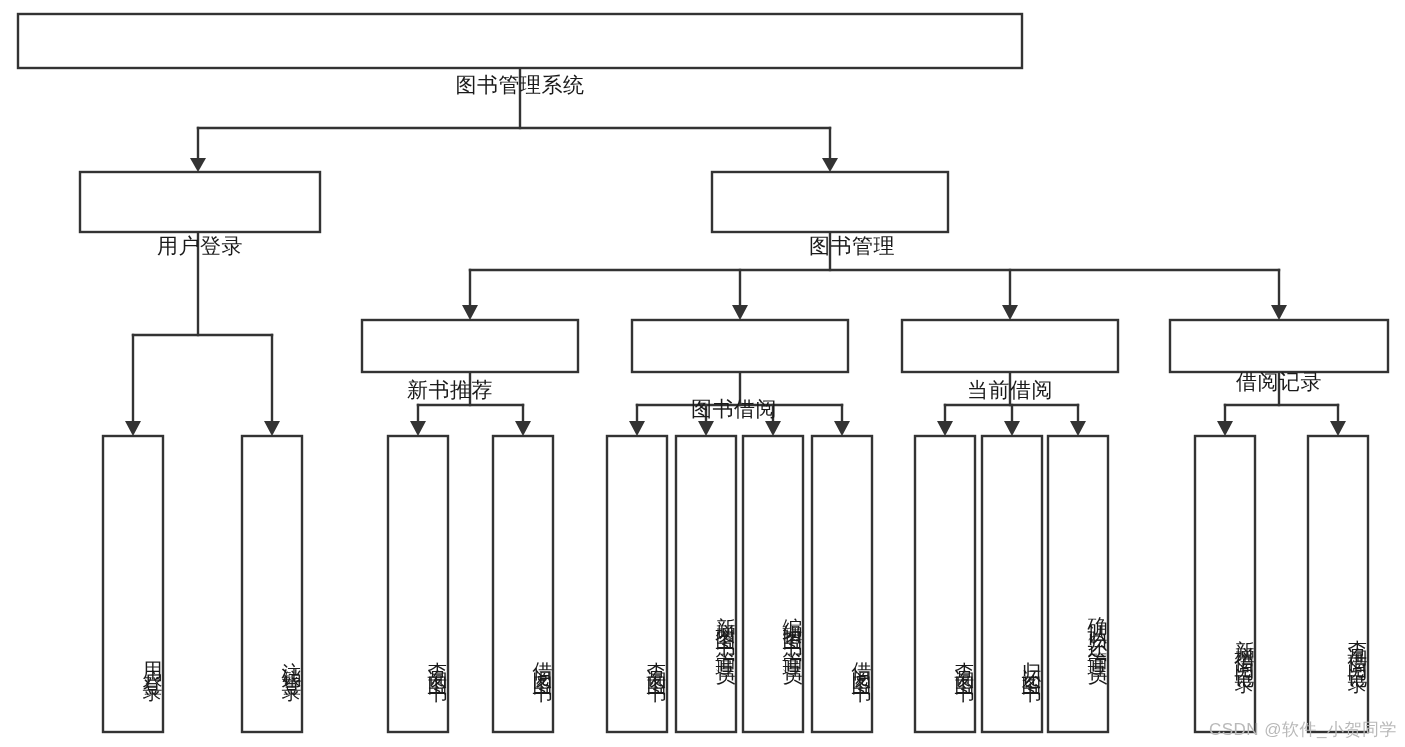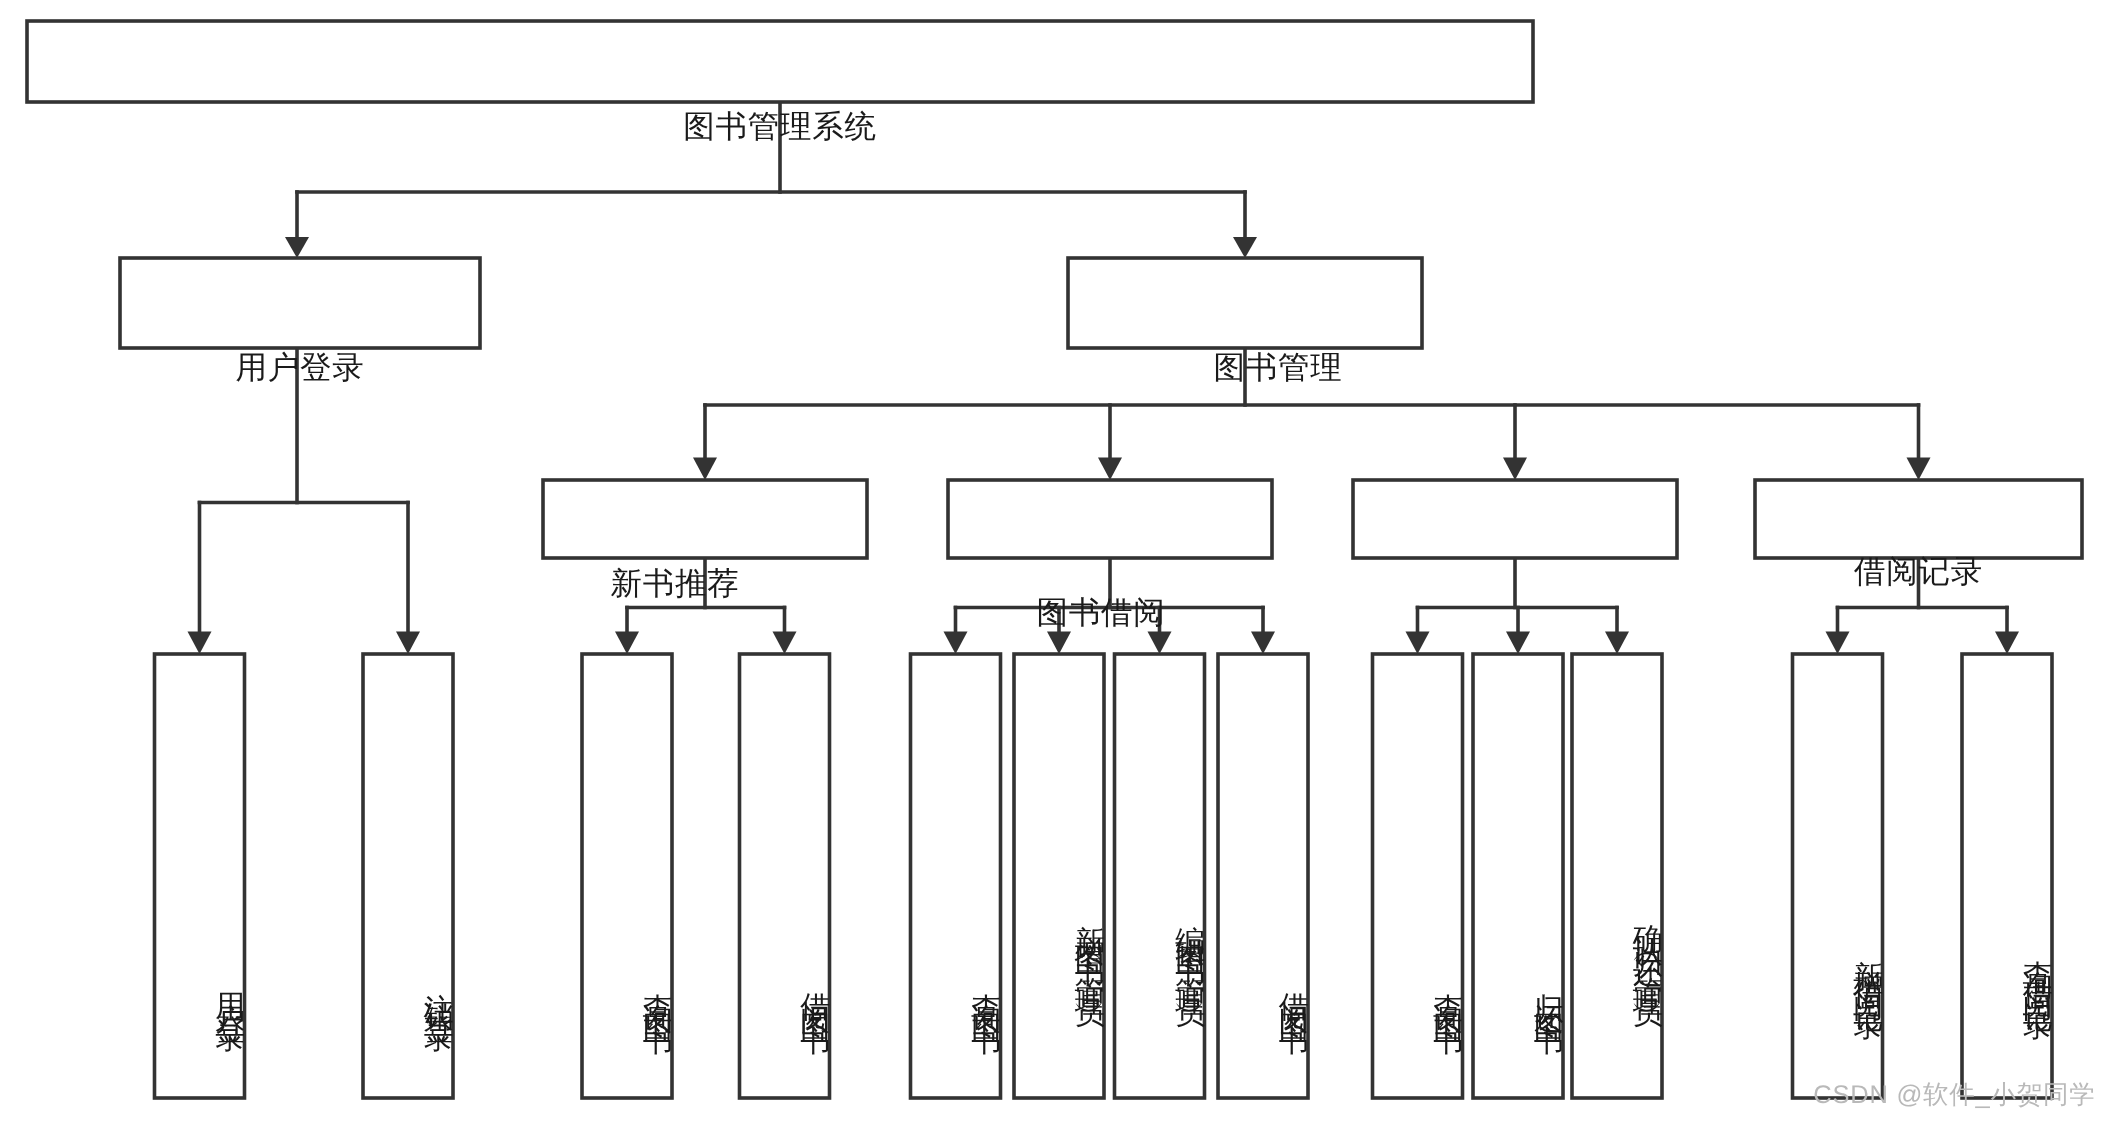--- a/index.html
+++ b/index.html
@@ -198,20 +198,21 @@
     <rect class="node-box" x="1308" y="436" width="60" height="296"></rect>
   </svg>
 
   <div class="node-label horizontal" style="left:18px; top:14px; width:1004px; height:54px;">图书管理系统</div>
 
   <div class="node-label horizontal" style="left:80px; top:172px; width:240px; height:60px;">用户登录</div>
   <div class="node-label horizontal" style="left:712px; top:172px; width:236px; height:60px;padding-left:44px;">图书管理</div>
 
   <div class="node-label horizontal" style="left:362px; top:320px; width:176px; height:52px;">新书推荐</div>
   <div class="node-label horizontal" style="left:632px; top:339px; width:204px; height:52px;">图书借阅</div>
+  <div class="node-label horizontal" style="left:902px; top:320px; width:216px; height:52px;">当前借阅</div>
   <div class="node-label horizontal" style="left:1170px; top:320px; width:218px; height:36px;">借阅记录</div>
 
   <div class="node-label vertical" style="left:103px; top:496px; width:60px; height:236px;">用户登录</div>
   <div class="node-label vertical" style="left:242px; top:496px; width:60px; height:236px;">注销登录</div>
 
   <div class="node-label vertical" style="left:388px; top:496px; width:60px; height:236px;">查询图书</div>
   <div class="node-label vertical" style="left:493px; top:496px; width:60px; height:236px;">借阅图书</div>
 
   <div class="node-label vertical" style="left:607px; top:496px; width:60px; height:236px;">查询图书</div>
   <div class="node-label vertical tall" style="left:676px; top:442px; width:60px; height:290px;">新增图书（管理员）</div>

